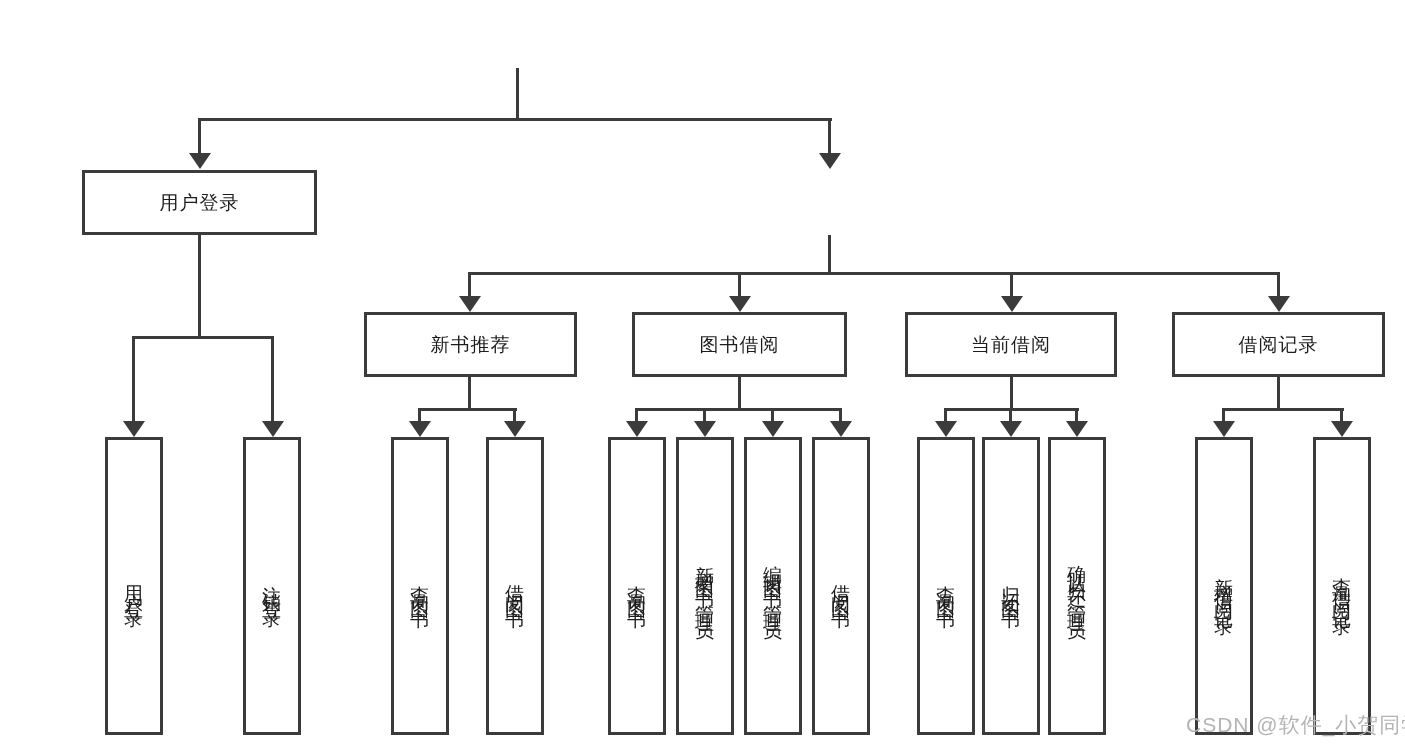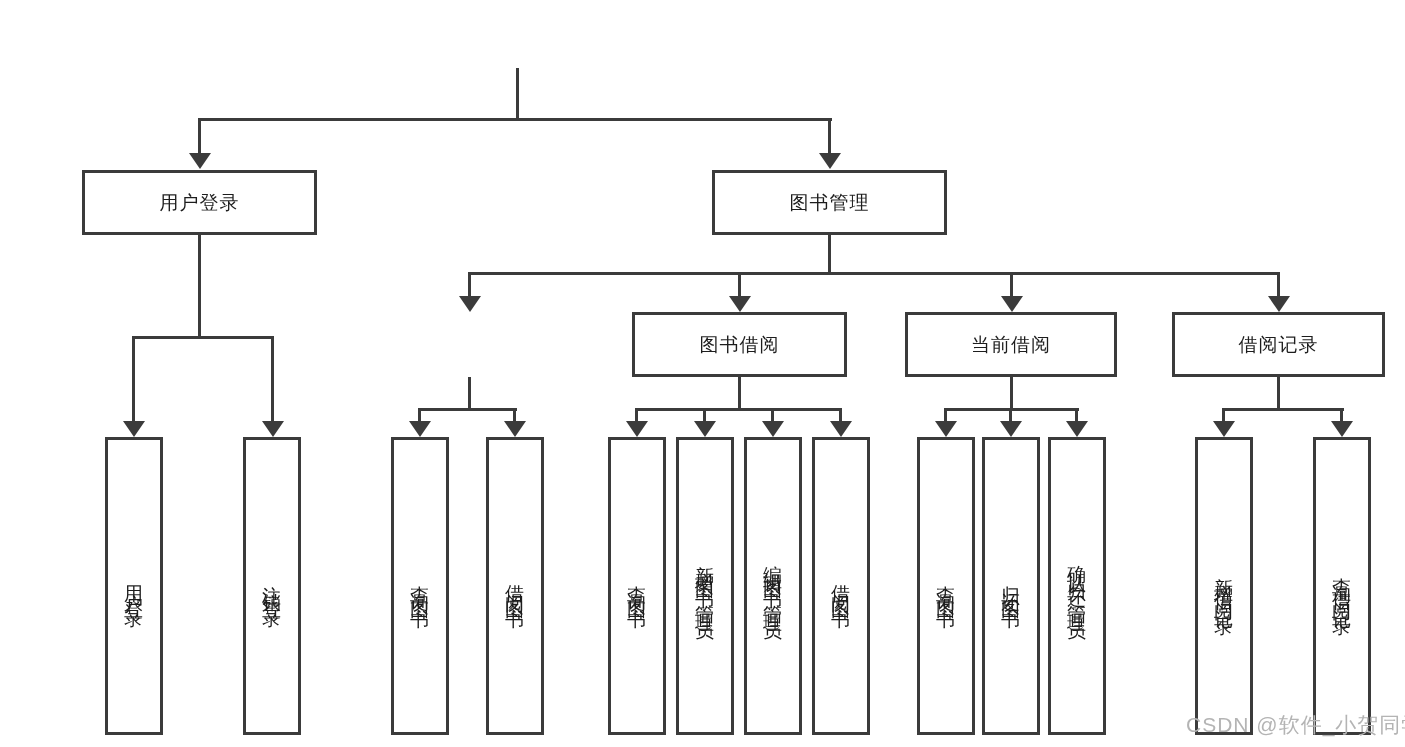--- a/index.html
+++ b/index.html
@@ -54,42 +54,42 @@
   <div class="vl" style="left:516px;top:68px;height:50px"></div>
   <div class="hl" style="left:198px;top:118px;width:634px"></div>
   <div class="vl" style="left:198px;top:118px;height:36px"></div>
   <div class="arr" style="left:189px;top:153px"></div>
   <div class="vl" style="left:828px;top:118px;height:36px"></div>
   <div class="arr" style="left:819px;top:153px"></div>
 
   <div class="box" style="left:82px;top:170px;width:235px;height:65px">
     <span>用户登录</span>
   </div>
-  <div class="box" style="left:712px;top:170px;width:235px;height:65px">
-    <span>图书管理</span>
-  </div>
 
   <div class="vl" style="left:198px;top:235px;height:101px"></div>
   <div class="hl" style="left:132px;top:336px;width:142px"></div>
   <div class="vl" style="left:132px;top:336px;height:85px"></div>
   <div class="arr" style="left:123px;top:421px"></div>
   <div class="vl" style="left:271px;top:336px;height:85px"></div>
   <div class="arr" style="left:262px;top:421px"></div>
 
   <div class="vl" style="left:828px;top:235px;height:37px"></div>
   <div class="hl" style="left:468px;top:272px;width:812px"></div>
   <div class="vl" style="left:468px;top:272px;height:25px"></div>
   <div class="arr" style="left:459px;top:296px"></div>
   <div class="vl" style="left:738px;top:272px;height:25px"></div>
   <div class="arr" style="left:729px;top:296px"></div>
   <div class="vl" style="left:1010px;top:272px;height:25px"></div>
   <div class="arr" style="left:1001px;top:296px"></div>
   <div class="vl" style="left:1277px;top:272px;height:25px"></div>
   <div class="arr" style="left:1268px;top:296px"></div>
 
+  <div class="box" style="left:364px;top:312px;width:213px;height:65px">
+    <span>新书推荐</span>
+  </div>
   <div class="box" style="left:905px;top:312px;width:212px;height:65px">
     <span>当前借阅</span>
   </div>
   <div class="box" style="left:632px;top:312px;width:215px;height:65px">
     <span>图书借阅</span>
   </div>
   <div class="box" style="left:1172px;top:312px;width:213px;height:65px">
     <span>借阅记录</span>
   </div>
 

